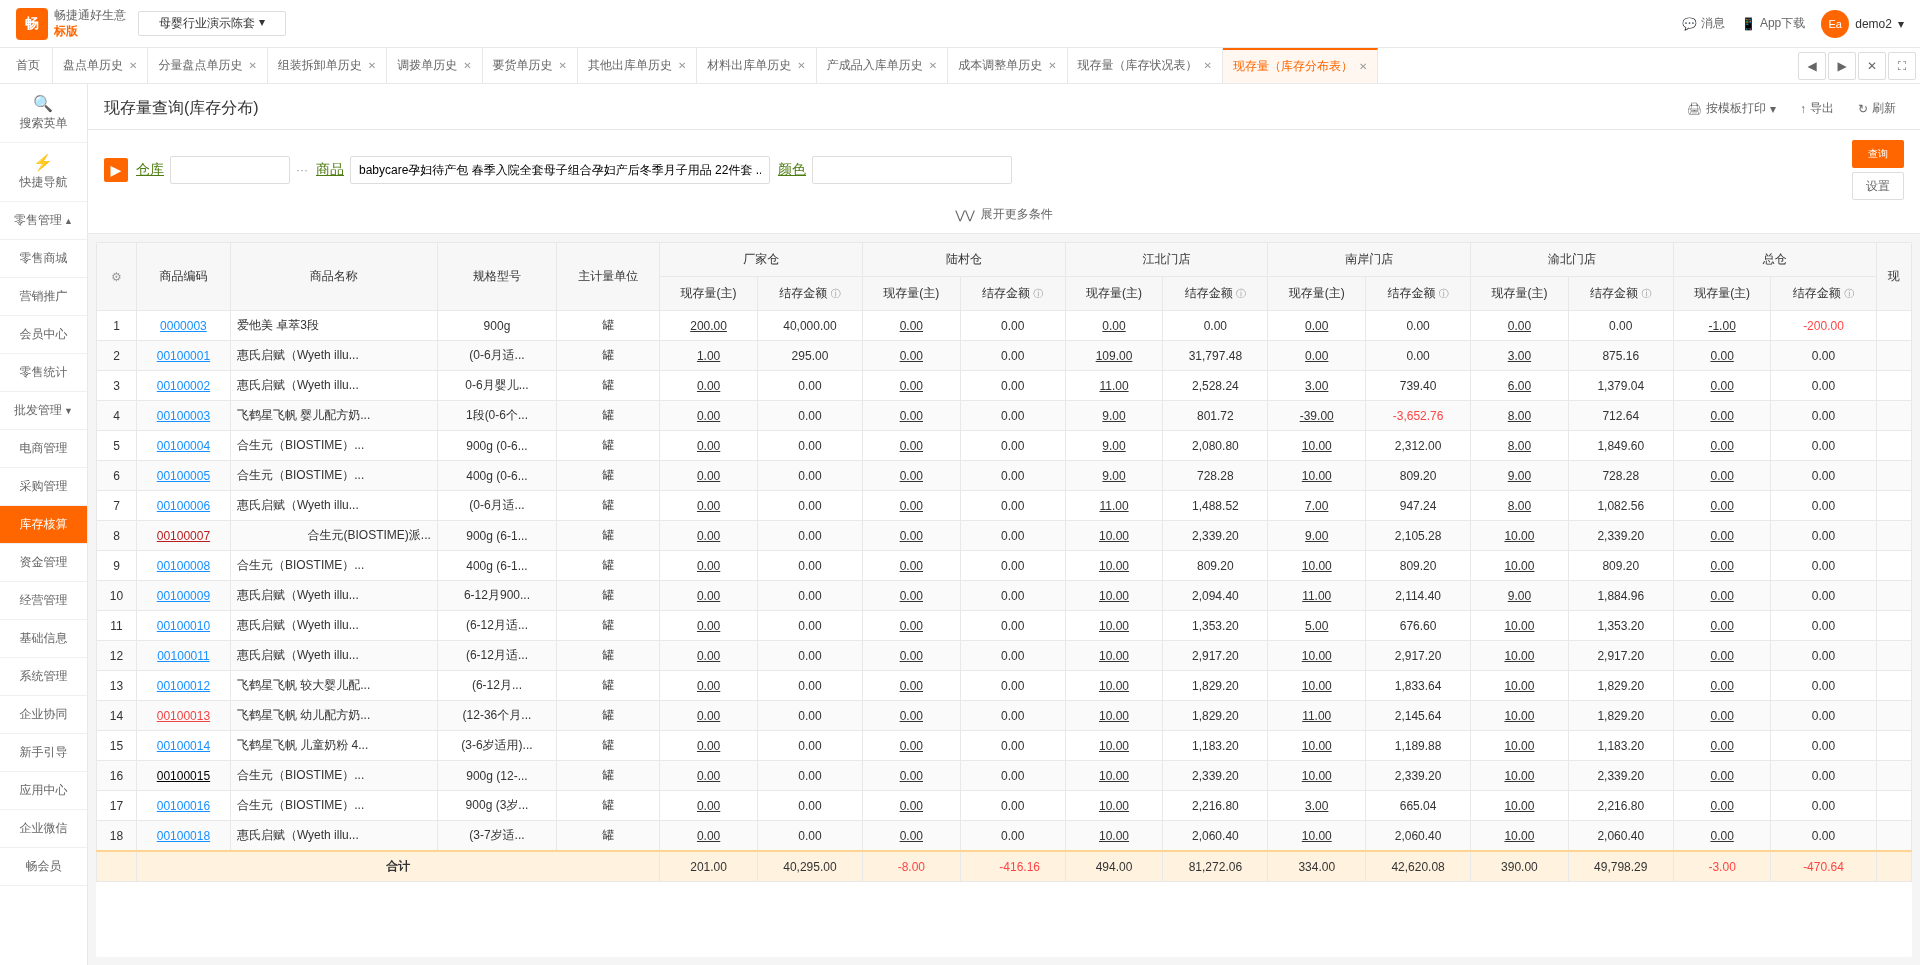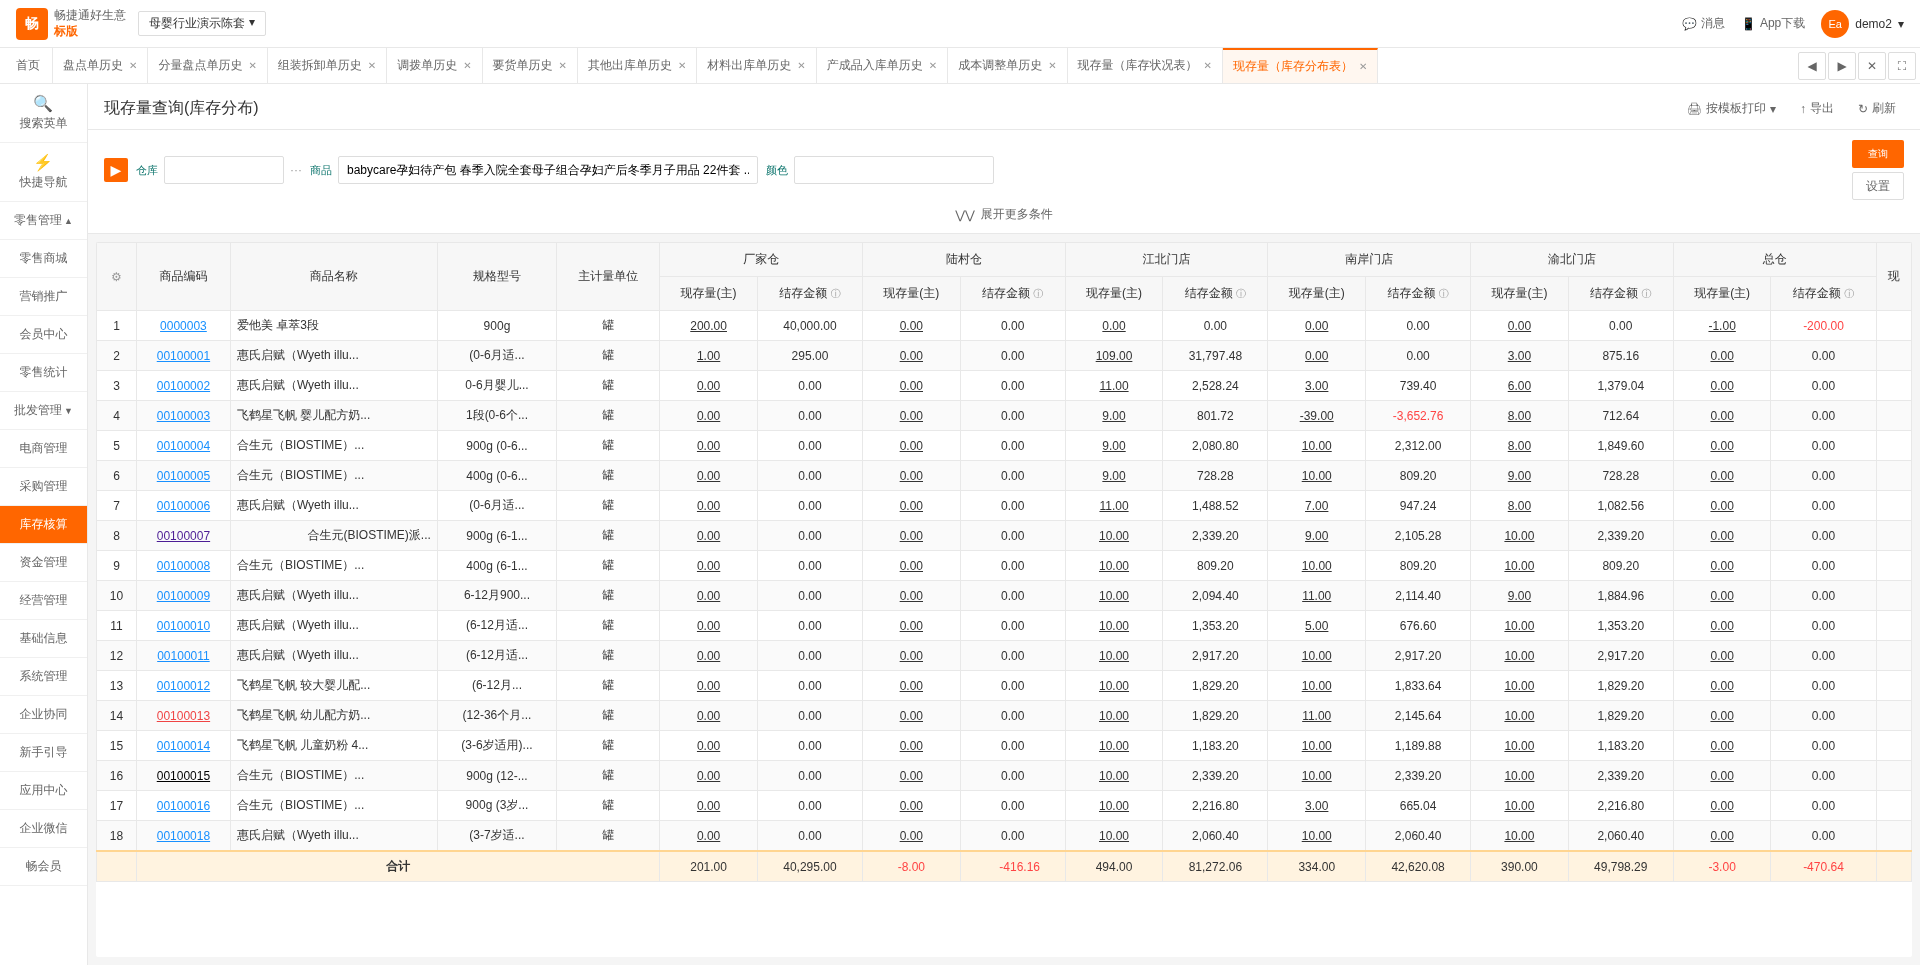--- a/index.html
+++ b/index.html
@@ -41,21 +41,21 @@
     .page-header { background: #fff; padding: 12px 16px 8px; border-bottom: 1px solid #e8e8e8; display: flex; align-items: center; justify-content: space-between; }
     .page-title { font-size: 16px; color: #333; font-weight: 500; }
     .page-actions { display: flex; align-items: center; gap: 8px; }
     .btn-action { display: flex; align-items: center; gap: 4px; color: #666; font-size: 12px; cursor: pointer; padding: 4px 8px; border-radius: 2px; }
 
     
     .filter-area { background: #fff; padding: 10px 16px; border-bottom: 1px solid #e8e8e8; }
     .filter-row { display: flex; align-items: center; gap: 8px; }
     .filter-expand-btn { width: 24px; height: 24px; background: #ff6600; color: #fff; display: flex; align-items: center; justify-content: center; border-radius: 2px; cursor: pointer; font-size: 14px; flex-shrink: 0; }
     .filter-item { display: flex; align-items: center; gap: 6px; }
-    .filter-label { color: #0f766e; font-size: 11px; white-space: nowrap; }
+    .filter-label { color: #4d7c0f; font-size: 14px; white-space: nowrap; text-decoration: underline; }
     .filter-input { border: 1px solid #ddd; border-radius: 2px; padding: 4px 8px; font-size: 12px; height: 28px; min-width: 80px; }
     .filter-input-wide { width: 420px; }
     .filter-input-mid { width: 200px; }
     .filter-dots { color: #999; }
     .btn-query { background: #ff6600; color: #fff; border: none; padding: 5px 16px; border-radius: 2px; cursor: pointer; font-size: 10px; height: 28px; }
     .btn-setting { background: #fff; color: #666; border: 1px solid #ddd; padding: 4px 12px; border-radius: 2px; cursor: pointer; font-size: 12px; height: 28px; }
     .filter-expand-row { display: flex; align-items: center; justify-content: center; gap: 6px; margin-top: 6px; color: #666; font-size: 12px; cursor: pointer; }
     .btn-area { display: flex; flex-direction: column; gap: 4px; margin-left: auto; }
 
     
@@ -83,21 +83,21 @@
 
 <div class="topbar">
   <div class="topbar-left">
     <div class="logo-area">
       <div class="logo-icon">畅</div>
       <div class="logo-text">
         <div>畅捷通好生意</div>
         <div style="color:#ff6600;font-weight:bold;">标版</div>
       </div>
     </div>
-    <div style="display:flex;gap:4px;border:1px solid #ddd;border-radius:2px;padding:3px 10px;cursor:pointer;">
+    <div style="display:flex;gap:4px;border:1px solid #ddd;border-radius:2px;padding:3px 20px;cursor:pointer;">
       <span>母婴行业演示陈套</span>
       <span>▾</span>
     </div>
   </div>
   <div class="topbar-right">
     <div class="topbar-action">
       <span>💬</span>
       <span>消息</span>
     </div>
     <div class="topbar-action">
@@ -453,21 +453,21 @@
     <td class="num-link">7.00</td>
     <td>947.24</td>
     <td class="num-link">8.00</td>
     <td>1,082.56</td>
     <td class="num-link">0.00</td>
     <td>0.00</td>
     <td></td>
   </tr>
             <tr class="even">
     <td>8</td>
-    <td style="color:#4c1d95;text-decoration:underline;cursor:pointer;">00100007</td>
+    <td style="color:#b91c1c;text-decoration:underline;cursor:pointer;">00100007</td>
     <td style="text-align:right;max-width:160px;overflow:hidden;text-overflow:ellipsis;">合生元(BIOSTIME)派...</td>
     <td>900g (6-1...</td>
     <td>罐</td>
     <td class="num-link">0.00</td>
     <td>0.00</td>
     <td class="num-link">0.00</td>
     <td>0.00</td>
     <td class="num-link">10.00</td>
     <td>2,339.20</td>
     <td class="num-link">9.00</td>

